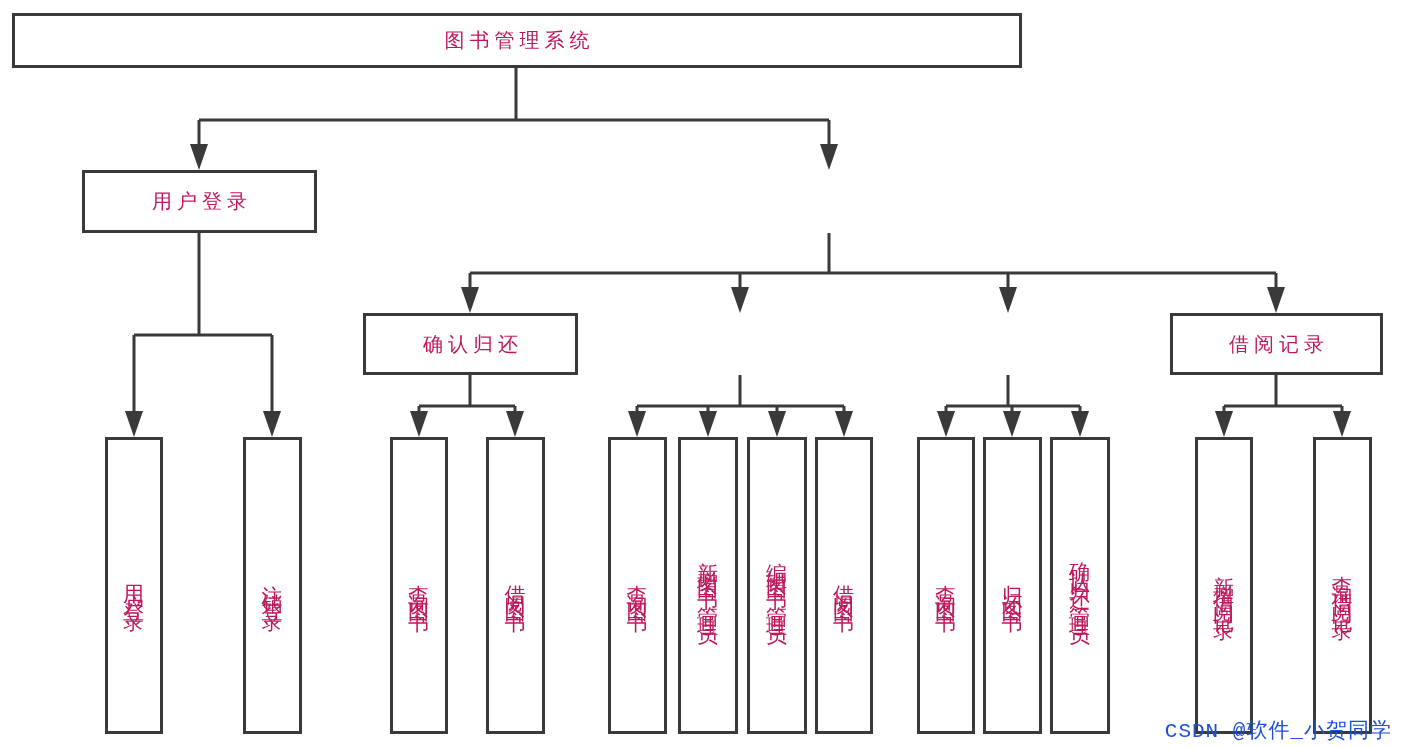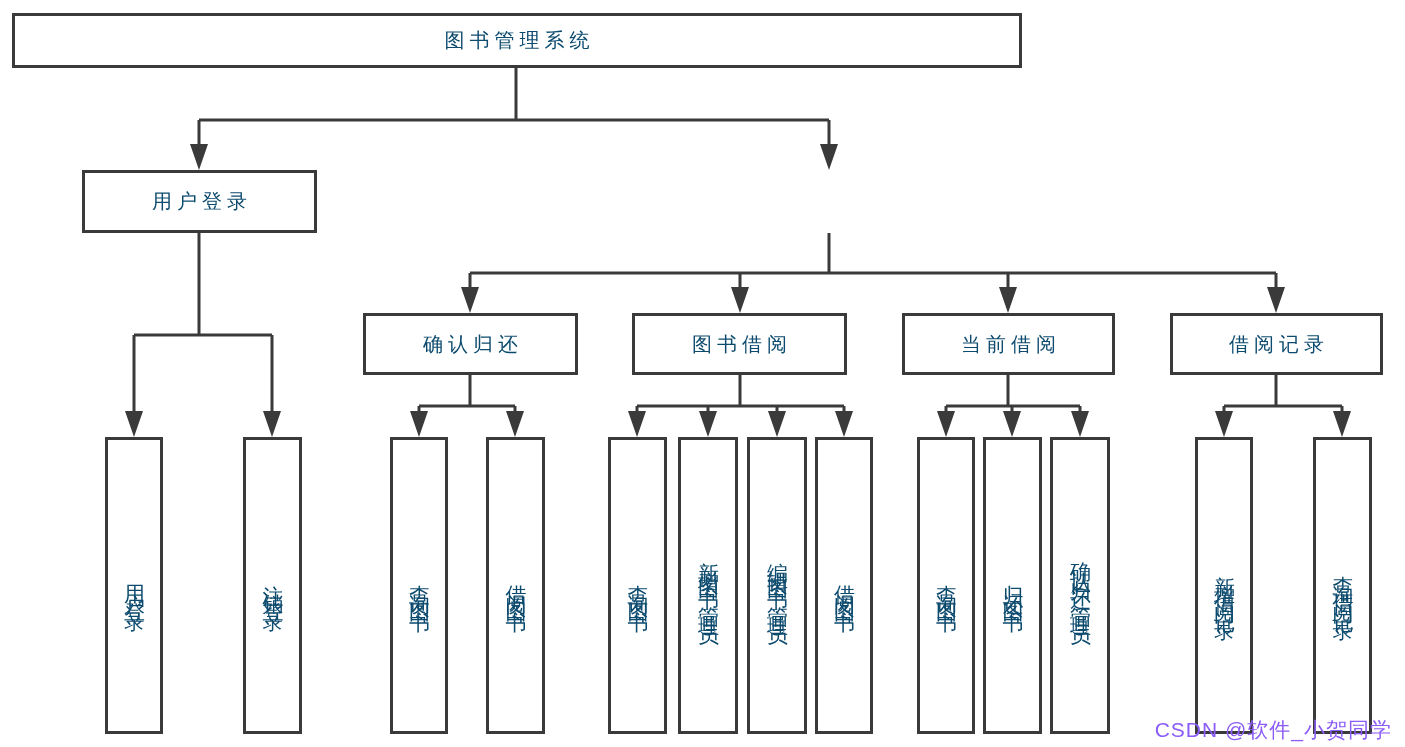--- a/index.html
+++ b/index.html
@@ -17,44 +17,44 @@
     width: 1405px; height: 747px;
   }
   .box {
     position: absolute;
     box-sizing: border-box;
     border: 3px solid #3a3a3a;
     background: #ffffff;
     display: flex;
     align-items: center;
     justify-content: center;
-    color: #0c4a6e;
-    font-family: Liberation Serif, serif;
+    color: #be185d;
   }
   .h-box {
     font-size: 20px;
     letter-spacing: 5px;
     padding-left: 5px;
     white-space: nowrap;
   }
   .v-box {
     writing-mode: vertical-rl;
     text-orientation: mixed;
     font-size: 21px;
     letter-spacing: 9px;
     line-height: 1;
   }
   .watermark {
     position: absolute;
     top: 716px;
     right: 13px;
     font-size: 21px;
     letter-spacing: 1px;
-    color: #8b5cf6;
+    color: #1d4ed8;
     white-space: nowrap;
+    font-family: Liberation Mono, monospace;
   }
 </style>
 </head>
 <body>
 
 <div id="canvas">
 
   <svg id="connector-layer" viewBox="0 0 1405 747" xmlns="http://www.w3.org/2000/svg">
     <path fill="none" stroke="#3a3a3a" stroke-width="3" d="M516,68 V120 M199,120 H829 M199,120 V148 M829,120 V148
              M199,233 V335 M134,335 H272 M134,335 V415 M272,335 V415
@@ -73,22 +73,20 @@
              M937,411 L955,411 L946,437 Z M1003,411 L1021,411 L1012,437 Z
              M1071,411 L1089,411 L1080,437 Z M1215,411 L1233,411 L1224,437 Z
              M1333,411 L1351,411 L1342,437 Z"></path>
   </svg>
 
   <div class="box h-box" style="left:12px; top:13px; width:1010px; height:55px;">图书管理系统</div>
 
   <div class="box h-box" style="left:82px; top:170px; width:235px; height:63px;">用户登录</div>
 
   <div class="box h-box" style="left:363px; top:313px; width:215px; height:62px;">确认归还</div>
-  <div class="box h-box" style="left:632px; top:313px; width:215px; height:62px;">图书借阅</div>
-  <div class="box h-box" style="left:902px; top:313px; width:213px; height:62px;">当前借阅</div>
   <div class="box h-box" style="left:1170px; top:313px; width:213px; height:62px;">借阅记录</div>
 
   <div class="box v-box" style="left:105px; top:437px; width:58px; height:297px;">用户登录</div>
   <div class="box v-box" style="left:243px; top:437px; width:59px; height:297px;">注销登录</div>
 
   <div class="box v-box" style="left:390px; top:437px; width:58px; height:297px;">查询图书</div>
   <div class="box v-box" style="left:486px; top:437px; width:59px; height:297px;">借阅图书</div>
 
   <div class="box v-box" style="left:608px; top:437px; width:59px; height:297px;">查询图书</div>
   <div class="box v-box" style="left:678px; top:437px; width:60px; height:297px;">新增图书（管理员）</div>

